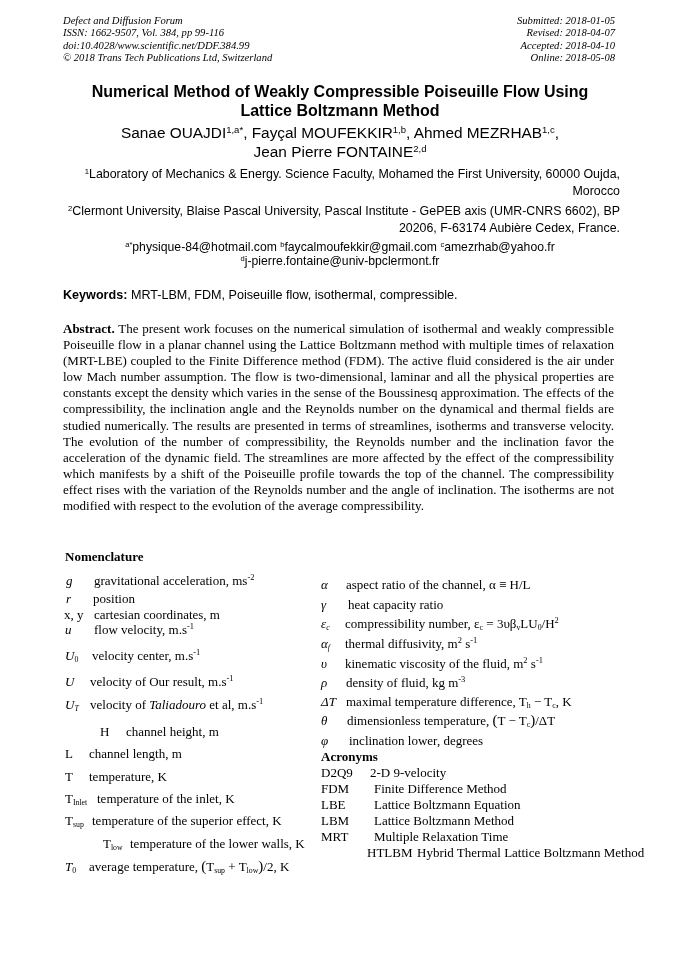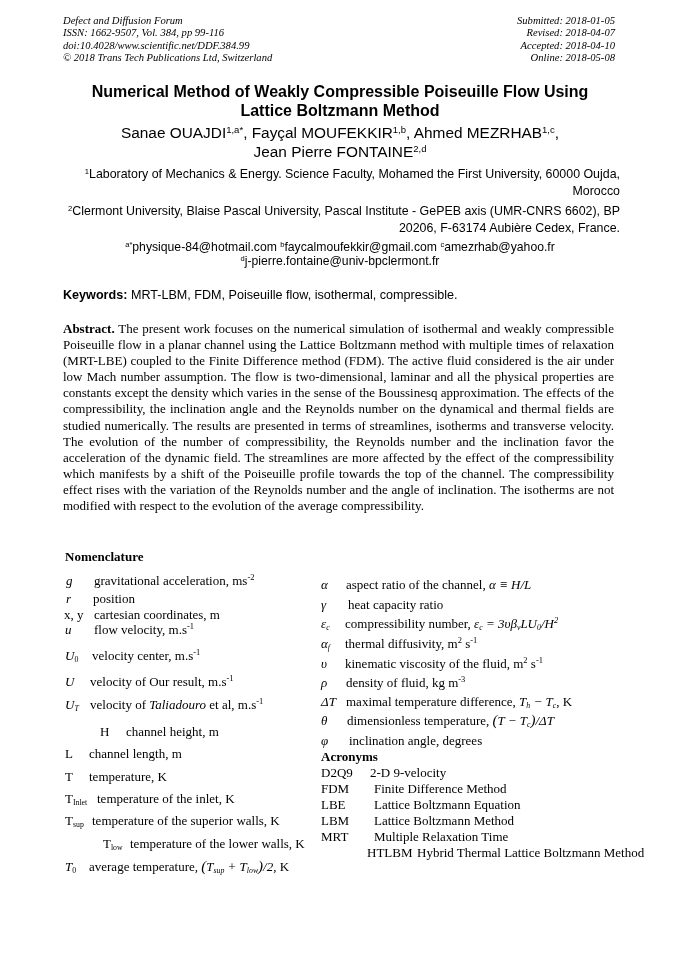--- a/index.html
+++ b/index.html
@@ -25,21 +25,21 @@
   .abstract { position: absolute; left: 63px; width: 551px; top: 321px; font-size: 13px; line-height: 16.1px; text-align: justify; }
   .abstract b { font-weight: bold; }
 
   .nom-title { position: absolute; left: 65px; top: 549px; font-size: 13px; font-weight: bold; }
 
   .nom-row { position: absolute; font-size: 13px; line-height: 15px; white-space: nowrap; }
   .sym { font-style: italic; display: inline-block; }
   .up { font-style: normal; }
   .nom-row sup { font-size: 0.65em; vertical-align: 0.6em; line-height: 0; }
   .nom-row sub { font-size: 0.6em; vertical-align: -0.3em; line-height: 0; }
-  .math { font-style: italic; }
+  .math { }
 
   .acr-title { position: absolute; left: 321px; top: 749px; font-size: 13px; font-weight: bold; }
   .acr-row { position: absolute; left: 321px; font-size: 13px; line-height: 15px; white-space: nowrap; }
   .acr-key { display: inline-block; }
 </style>
 </head>
 <body class="serif">
 
 <div class="hdr-left">
   <div>Defect and Diffusion Forum</div>
@@ -115,21 +115,21 @@
 <div class="nom-row" style="left:65px; top:746px;">
   <span class="sym up" style="width:24px;">L</span><span>channel length, m</span>
 </div>
 <div class="nom-row" style="left:65px; top:769px;">
   <span class="sym up" style="width:24px;">T</span><span>temperature, K</span>
 </div>
 <div class="nom-row" style="left:65px; top:791px;">
   <span class="sym up" style="width:32px;"><span>T</span><sub>Inlet</sub></span><span>temperature of the inlet, K</span>
 </div>
 <div class="nom-row" style="left:65px; top:813px;">
-  <span class="sym up" style="width:27px;"><span>T</span><sub>sup</sub></span><span>temperature of the superior walls, K</span>
+  <span class="sym up" style="width:27px;"><span>T</span><sub>sup</sub></span><span>temperature of the superior effect, K</span>
 </div>
 <div class="nom-row" style="left:65px; top:836px;margin-left:38px;">
   <span class="sym up" style="width:27px;"><span>T</span><sub>low</sub></span><span>temperature of the lower walls, K</span>
 </div>
 <div class="nom-row" style="left:65px; top:859px;">
   <span class="sym" style="width:24px;"><span>T</span><sub class="up">0</sub></span><span>average temperature, </span><span class="math"><span style="font-size:15px;">(</span>T<sub>sup</sub> + T<sub>low</sub><span style="font-size:15px;">)</span>/2</span><span>, K</span>
 </div>
 
 <div class="nom-row" style="left:321px; top:577px;">
   <span class="sym" style="width:25px;">α</span><span>aspect ratio of the channel, </span><span class="math">α ≡ H/L</span>
@@ -149,21 +149,21 @@
 <div class="nom-row" style="left:321px; top:675px;">
   <span class="sym" style="width:25px;">ρ</span><span>density of fluid, kg m</span><sup>-3</sup>
 </div>
 <div class="nom-row" style="left:321px; top:694px;">
   <span class="sym" style="width:25px;">ΔT</span><span>maximal temperature difference, </span><span class="math">T<sub>h</sub> − T<sub>c</sub></span><span>, K</span>
 </div>
 <div class="nom-row" style="left:321px; top:713px;">
   <span class="sym" style="width:26px;">θ</span><span>dimensionless temperature, </span><span class="math"><span style="font-size:15px;">(</span>T − T<sub>c</sub><span style="font-size:15px;">)</span>/ΔT</span>
 </div>
 <div class="nom-row" style="left:321px; top:733px;">
-  <span class="sym" style="width:28px;">φ</span><span>inclination angle, degrees</span>
+  <span class="sym" style="width:28px;">φ</span><span>inclination lower, degrees</span>
 </div>
 
 <div class="acr-title">Acronyms</div>
 <div class="acr-row" style="top:765px;">
   <span class="acr-key" style="width:49px;">D2Q9</span><span>2-D 9-velocity</span>
 </div>
 <div class="acr-row" style="top:781px;">
   <span class="acr-key" style="width:53px;">FDM</span><span>Finite Difference Method</span>
 </div>
 <div class="acr-row" style="top:797px;">

